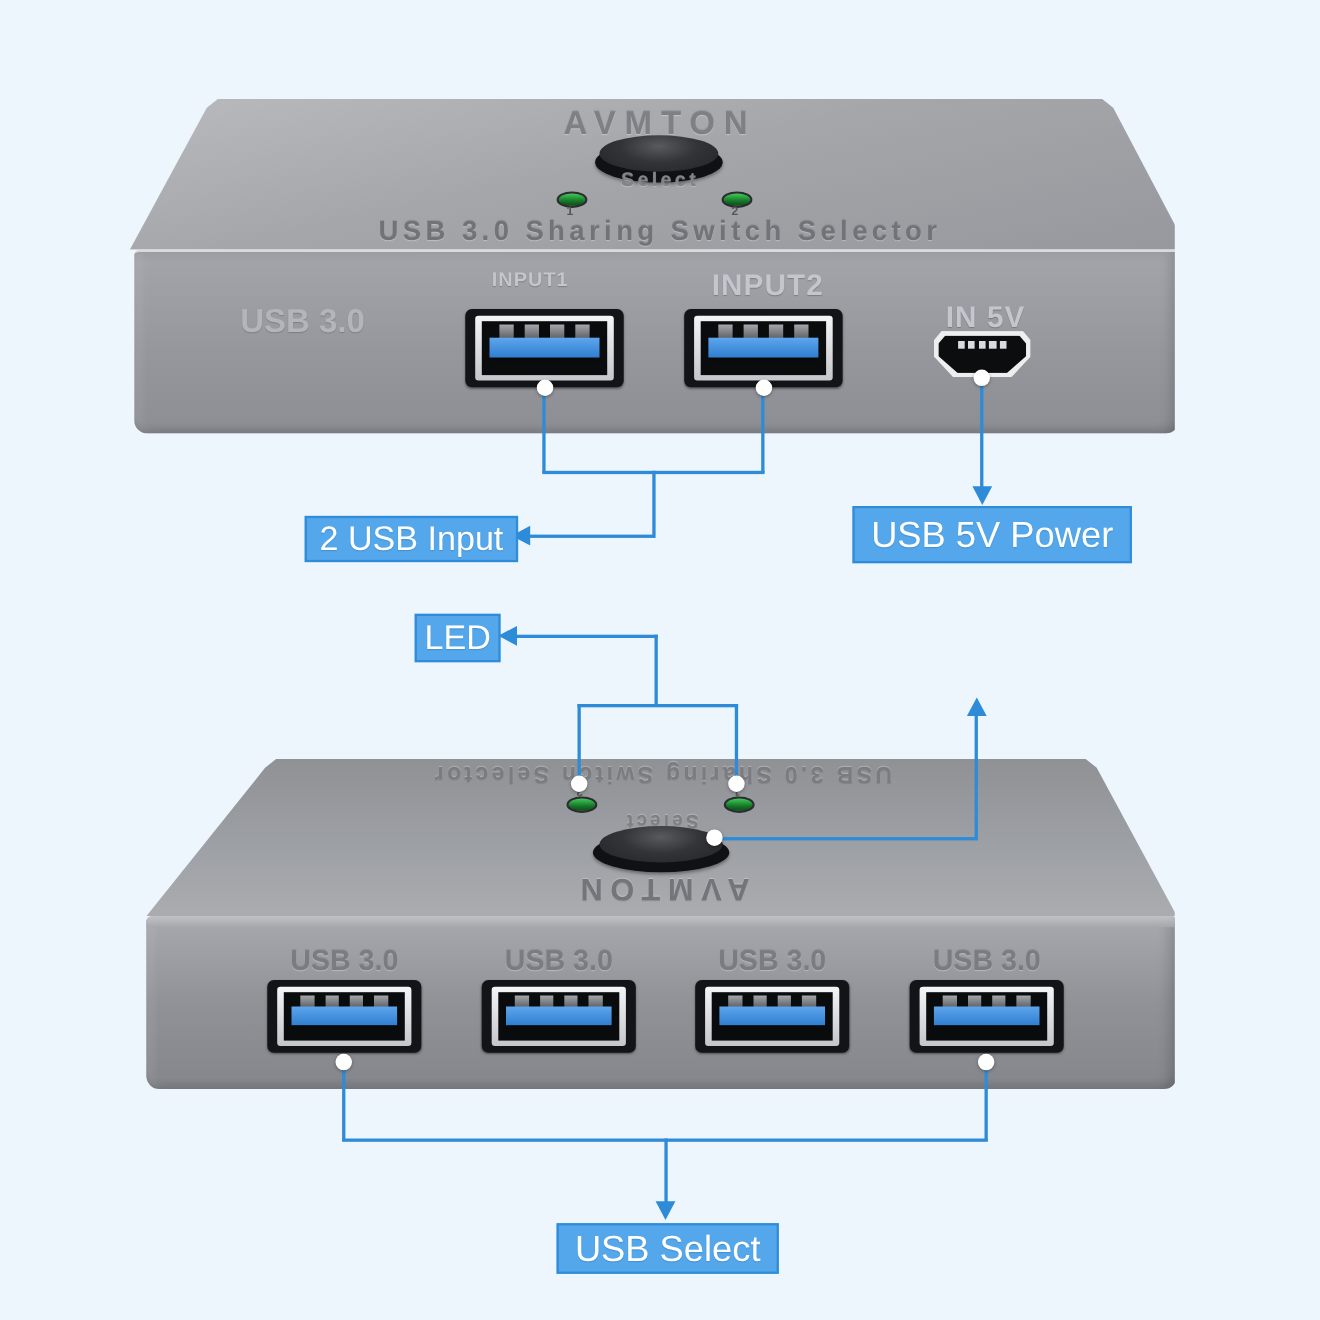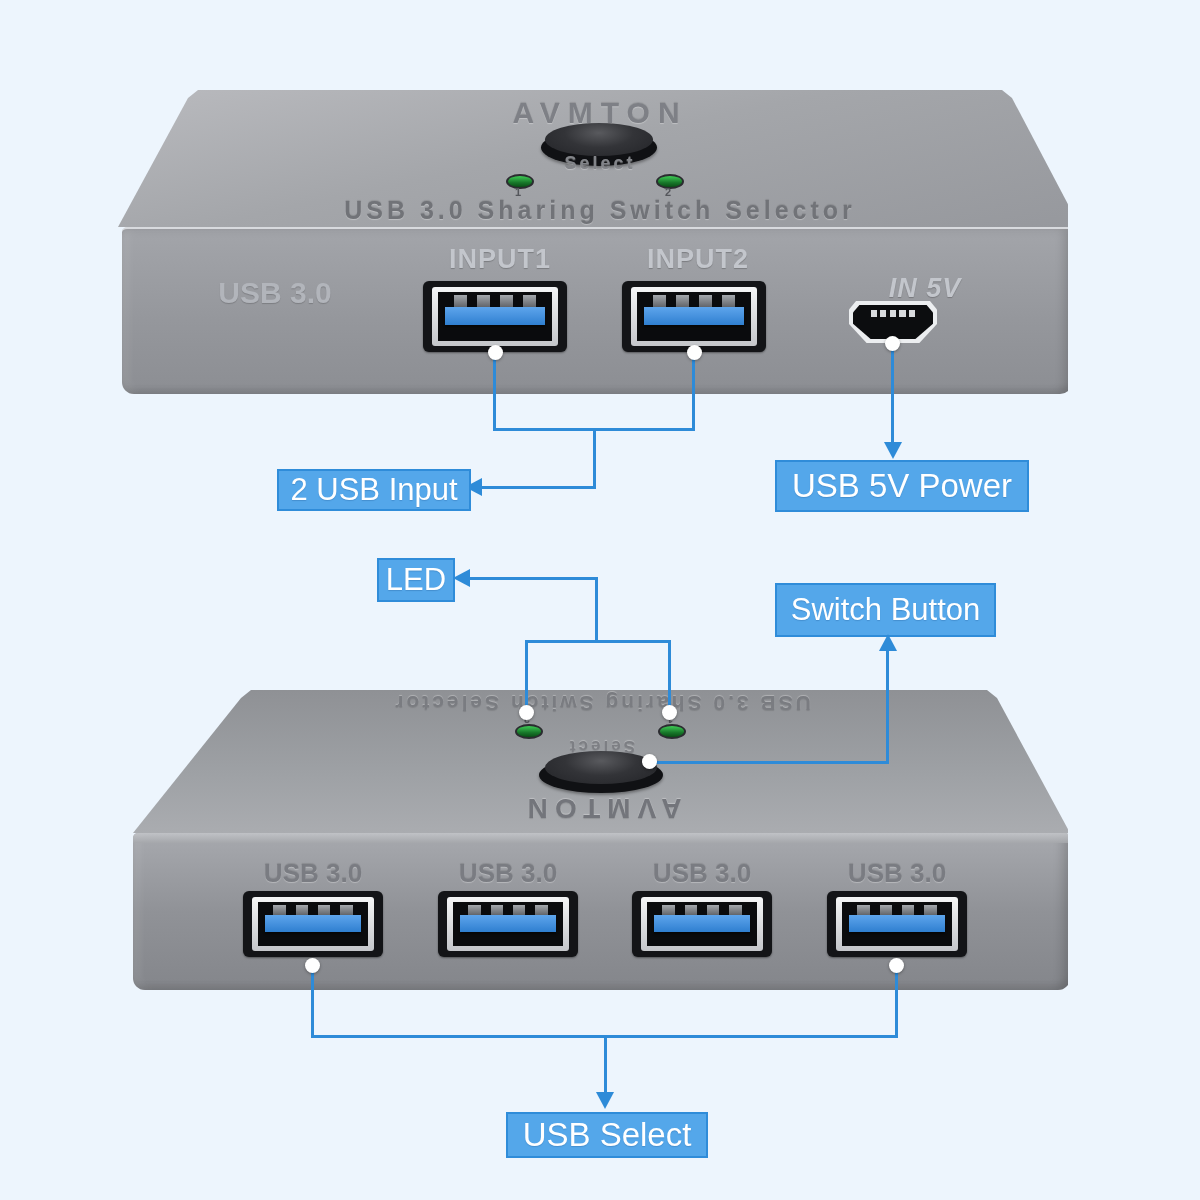--- a/index.html
+++ b/index.html
@@ -91,21 +91,21 @@
   <div class="abs led-digit" style="left:506px;top:186px;">1</div>
   <div class="abs led" style="left:656px;top:174px;"></div>
   <div class="abs led-digit" style="left:656px;top:186px;">2</div>
 
   <div class="abs ctr engraved" style="left:250px;top:196px;width:700px;font-size:25px;letter-spacing:4px;">USB 3.0 Sharing Switch Selector</div>
 
   <div class="abs frontface"></div>
 
   <div class="abs ctr fadedtxt" style="left:175px;top:276px;width:200px;font-size:30px;">USB 3.0</div>
 
-  <div class="abs ctr lighttxt" style="left:410px;top:244px;width:180px;font-size:27px;letter-spacing:1px;">INPUT1</div>
+  <div class="abs ctr lighttxt" style="left:392px;top:244px;width:180px;font-size:18px;letter-spacing:1px;">INPUT1</div>
   <div class="abs ctr lighttxt" style="left:608px;top:244px;width:180px;font-size:27px;letter-spacing:1px;">INPUT2</div>
 
   <div class="abs usb-port" style="left:423px;top:281px;width:144px;height:71px;">
     <div class="usb-shell">
       <div class="usb-cavity">
         <div class="usb-pins">
           <div class="usb-pin"></div>
             <div class="usb-pin"></div>
             <div class="usb-pin"></div>
             <div class="usb-pin"></div>
@@ -121,21 +121,21 @@
           <div class="usb-pin"></div>
             <div class="usb-pin"></div>
             <div class="usb-pin"></div>
             <div class="usb-pin"></div>
         </div>
         <div class="usb-tongue"></div>
       </div>
     </div>
   </div>
 
-  <div class="abs ctr lighttxt" style="left:845px;top:273px;width:160px;font-size:27px;letter-spacing:1px;font-style:italic;">IN 5V</div>
+  <div class="abs ctr lighttxt" style="left:816px;top:273px;width:160px;font-size:27px;letter-spacing:1px;">IN 5V</div>
   <div class="abs micro-outer" style="left:849px;top:301px;width:88px;height:42px;">
     <div class="micro-inner">
       <div class="micro-pins">
         <div class="micro-pin"></div>
           <div class="micro-pin"></div>
           <div class="micro-pin"></div>
           <div class="micro-pin"></div>
           <div class="micro-pin"></div>
       </div>
     </div>
@@ -230,21 +230,20 @@
   <div class="abs callout-label" style="left:775px;top:460px;width:250px;height:48px;font-size:33px;">USB 5V Power</div>
 
   <div class="abs callout-label" style="left:377px;top:558px;width:74px;height:40px;font-size:31px;">LED</div>
   <div class="abs arrow-left" style="left:453px;top:569px;"></div>
   <div class="abs cl" style="left:469px;top:577px;width:129px;height:3px;"></div>
   <div class="abs cl" style="left:595px;top:577px;width:3px;height:65px;"></div>
   <div class="abs cl" style="left:525px;top:640px;width:146px;height:3px;"></div>
   <div class="abs cl" style="left:525px;top:640px;width:3px;height:73px;"></div>
   <div class="abs cl" style="left:668px;top:640px;width:3px;height:73px;"></div>
 
-  <div class="abs callout-label" style="left:775px;top:583px;width:217px;height:50px;font-size:31px;">Switch Button</div>
   <div class="abs arrow-up" style="left:879px;top:634px;"></div>
   <div class="abs cl" style="left:886px;top:649px;width:3px;height:114px;"></div>
   <div class="abs cl" style="left:649px;top:761px;width:240px;height:3px;"></div>
 
   <div class="abs cl" style="left:311px;top:966px;width:3px;height:71px;"></div>
   <div class="abs cl" style="left:895px;top:966px;width:3px;height:71px;"></div>
   <div class="abs cl" style="left:311px;top:1035px;width:587px;height:3px;"></div>
   <div class="abs cl" style="left:604px;top:1035px;width:3px;height:59px;"></div>
   <div class="abs arrow-down" style="left:596px;top:1092px;"></div>
   <div class="abs callout-label" style="left:506px;top:1112px;width:198px;height:42px;font-size:33px;">USB Select</div>

